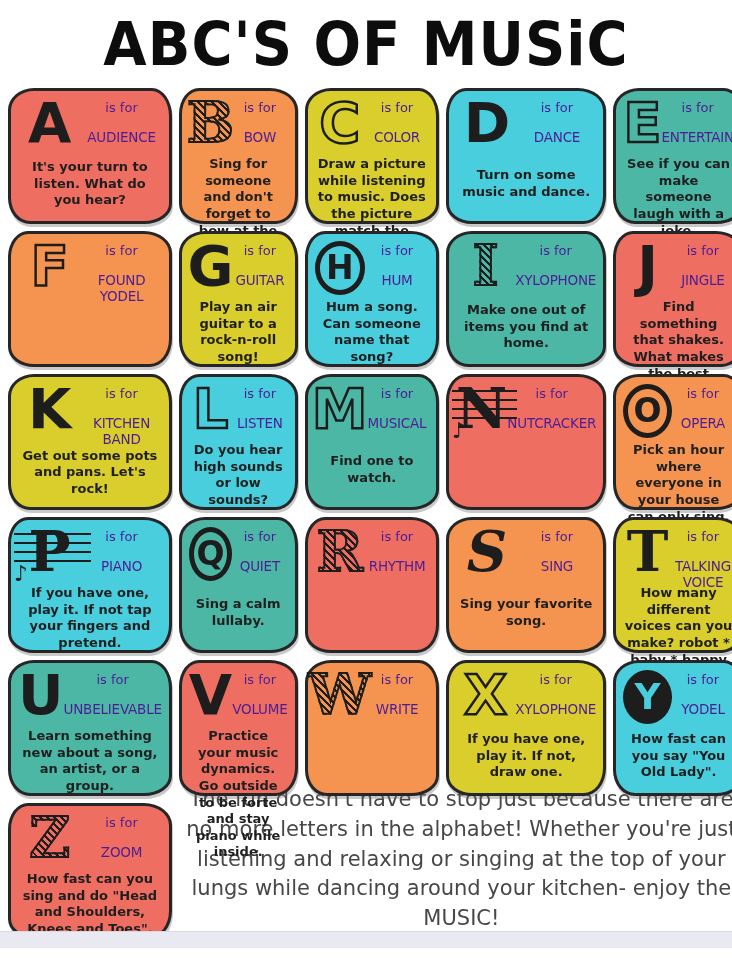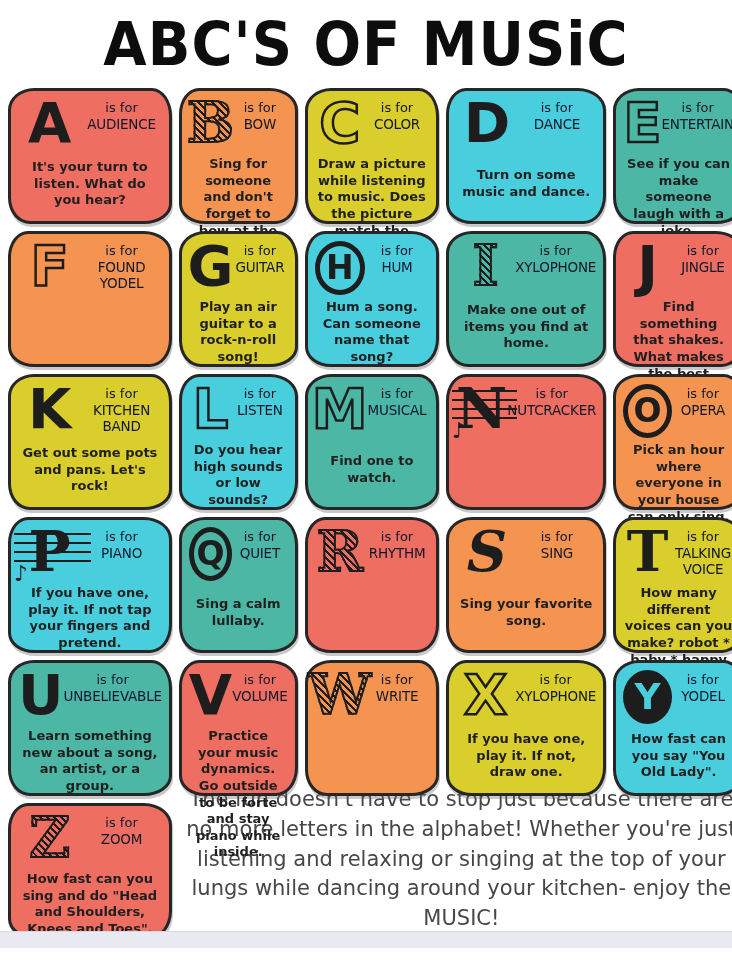--- a/index.html
+++ b/index.html
@@ -21,23 +21,23 @@
   .card {
     position:relative; box-sizing:border-box;
     border:3px solid #262626; padding:5px 7px 6px;
     display:flex; flex-direction:column;
     box-shadow:1px 3px 0 0 rgba(100,100,100,0.35);
   }
   .card:nth-child(odd)  { border-radius:26px 20px 28px 22px / 22px 28px 20px 26px; }
   .card:nth-child(even) { border-radius:20px 28px 22px 26px / 26px 22px 28px 20px; }
   .card-head { display:flex; align-items:flex-start; min-height:60px; }
   .letter-wrap { width:44%; display:flex; justify-content:center; align-items:flex-start; position:relative; }
-  .isfor-wrap { flex:1; text-align:center; padding-top:5px; color:#0f172a; }
+  .isfor-wrap { flex:1; text-align:center; padding-top:5px; color:#4c1d95; }
   .isfor { font-size:13px; line-height:1; }
-  .word { font-size:13.5px; line-height:1.15; margin-top:3px; letter-spacing:-0.2px; }
+  .word { font-size:13.5px; line-height:1.15; margin-top:16px; letter-spacing:-0.2px; }
   .activity {
     flex:1; display:flex; align-items:center; justify-content:center;
     text-align:center; font-size:13px; font-weight:700; line-height:1.28;
     color:#1f1f1f; padding:0 1px 3px;
   }
   .letter { font-size:56px; line-height:0.95; font-weight:900; color:#1d1d1d; position:relative; z-index:1; }
   .letter--plain  { }
   .letter--serif  { font-family:"DejaVu Serif", serif; }
   .letter--script { font-family:"DejaVu Serif", serif; font-style:italic; }
   .letter--outline {

